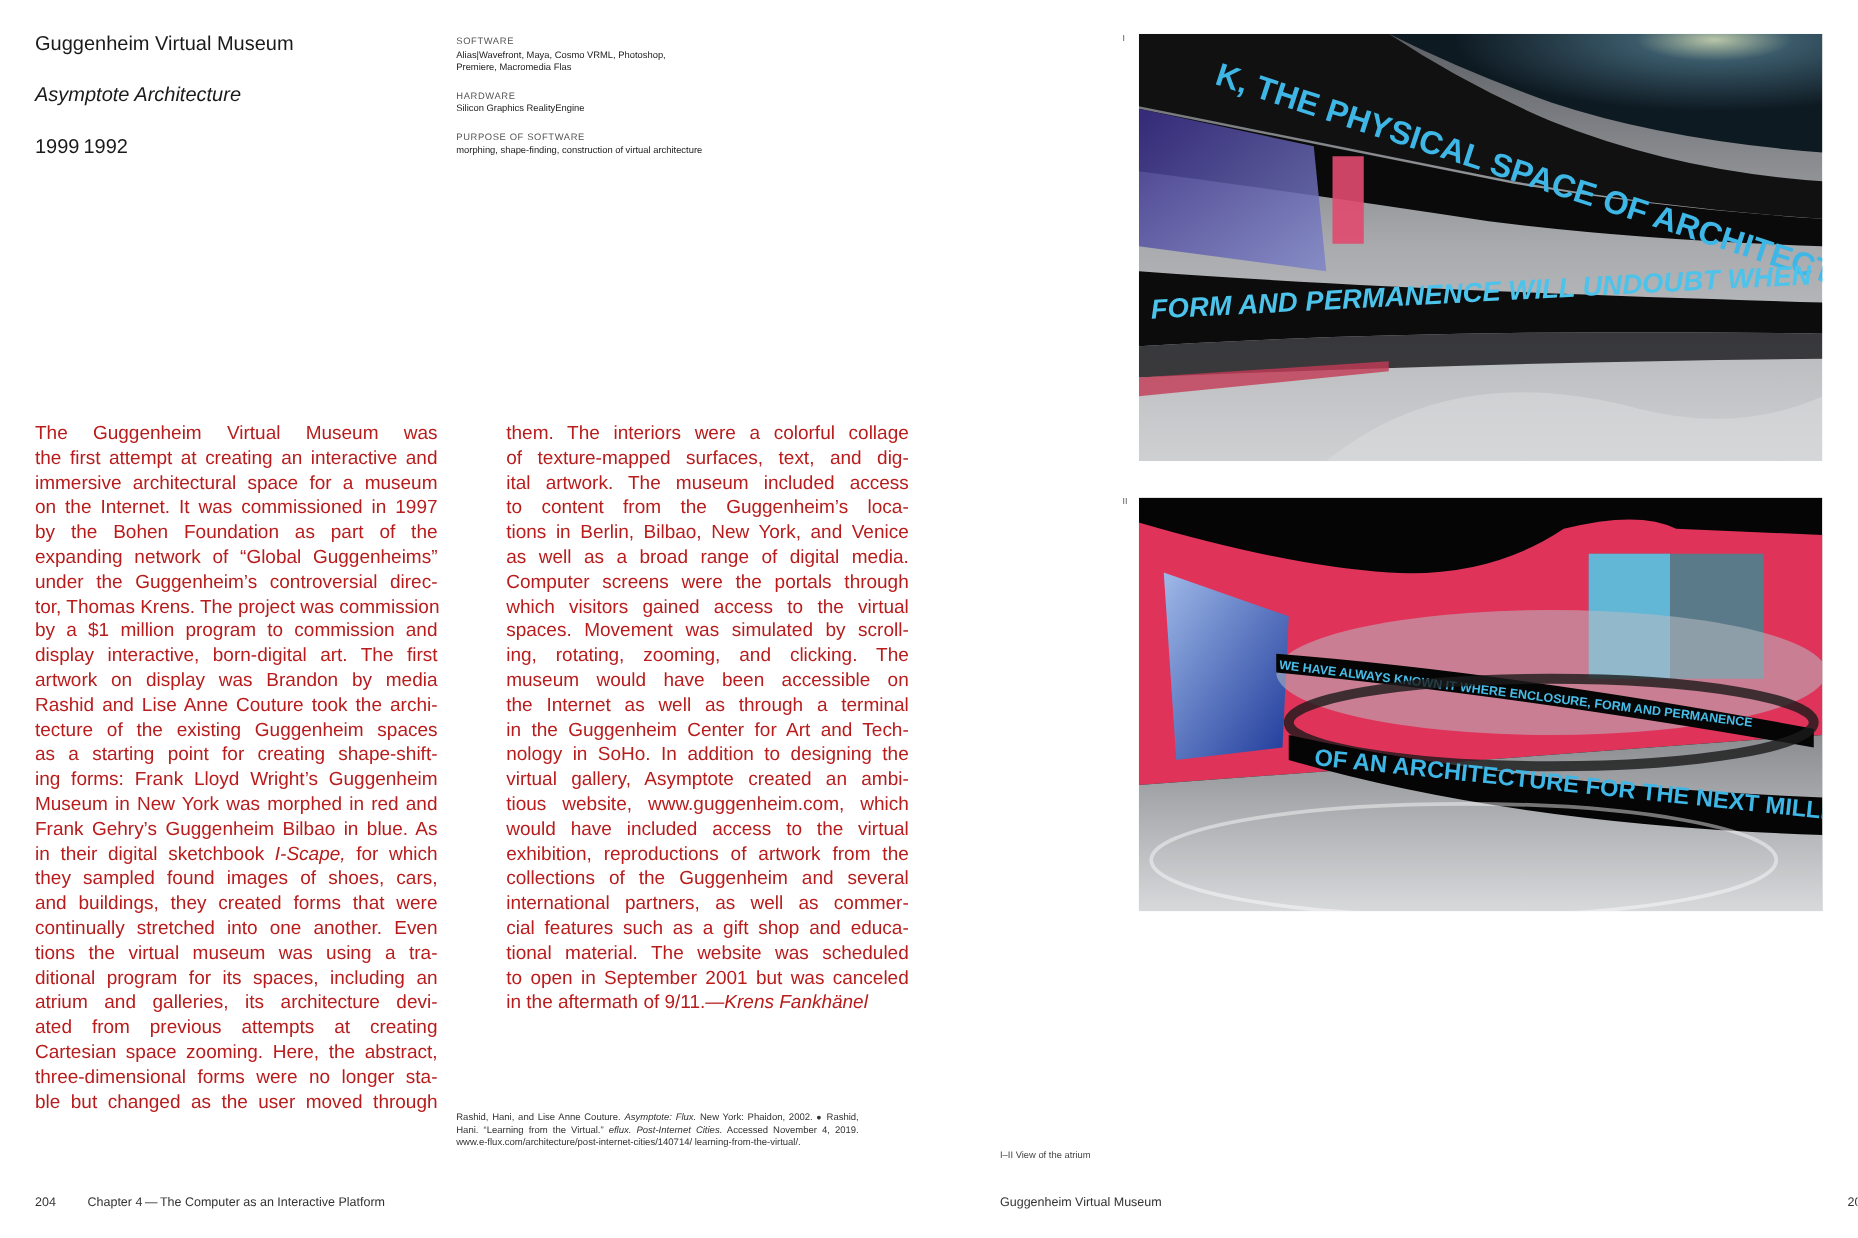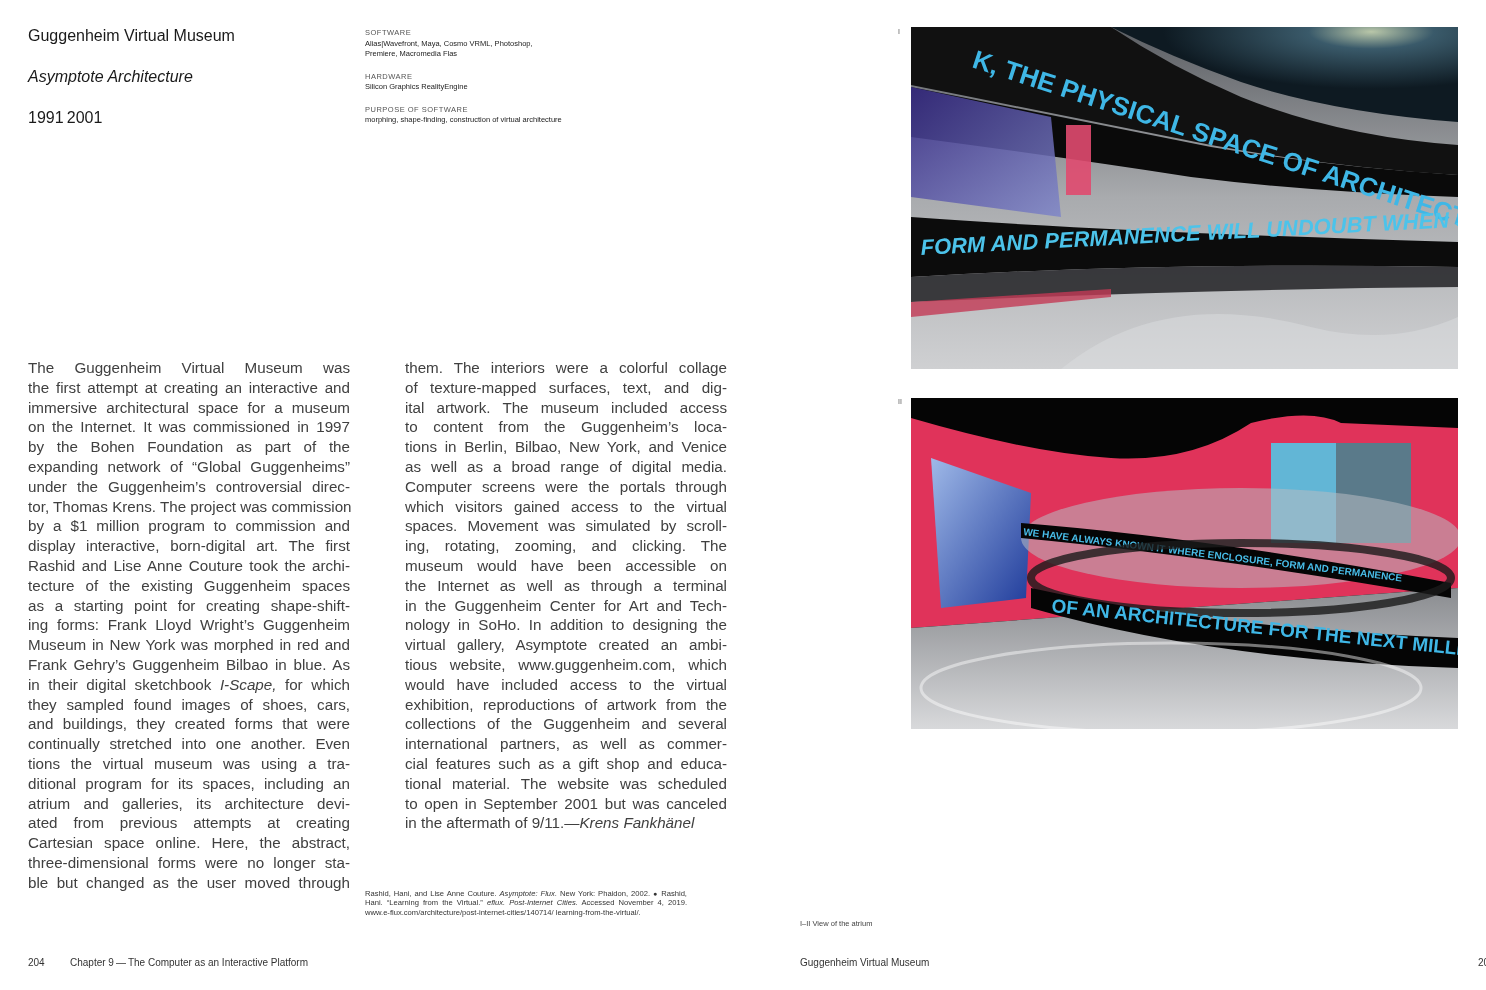--- a/index.html
+++ b/index.html
@@ -10,21 +10,21 @@
   .title-block .t { font-size: 16px; line-height: 20px; color: #1a1a1a; position: absolute; left: 0; white-space: nowrap; }
   .title-block .t1 { top: 0; }
   .title-block .t2 { top: 41px; font-style: italic; }
   .title-block .t3 { top: 82px; }
 
   .specs { position: absolute; left: 365px; top: 28px; width: 200px; font-size: 7.5px; line-height: 10.5px; color: #333; }
   .spec-group { margin-bottom: 12px; }
   .spec-head { letter-spacing: 0.5px; color: #555; }
   .spec-val { color: #222; }
 
-  .body-col { position: absolute; top: 358px; width: 322px; font-size: 15.2px; line-height: 19.8px; text-align: justify; color: #404040; }
+  .body-col { position: absolute; top: 337px; width: 322px; font-size: 15.2px; line-height: 19.8px; text-align: justify; color: #b91c1c; }
   .col1 { left: 28px; }
   .col2 { left: 364px; margin-left: 41px; }
   .body-col .line { display: block; text-align: justify; text-align-last: justify; white-space: nowrap; height: 19.8px; }
   .body-col .line.last { text-align-last: left; }
   .body-col em { font-style: italic; }
 
   .refs { position: absolute; left: 365px; top: 889px; width: 322px; font-size: 7.6px; line-height: 9.4px; color: #333; text-align: justify; }
   .refs em { font-style: italic; }
   .bullet { font-size: 7px; }
 
@@ -44,21 +44,21 @@
   .figure svg { display: block; width: 100%; height: 100%; }
   .fig-1 { top: 27px; height: 342px; }
   .fig-2 { top: 398px; height: 331px; }
 </style>
 </head>
 <body>
 
 <div class="title-block">
   <div class="t t1">Guggenheim Virtual Museum</div>
   <div class="t t2">Asymptote Architecture</div>
-  <div class="t t3">1991 2001</div>
+  <div class="t t3">1999 1992</div>
 </div>
 
 <div class="specs">
   <div class="spec-group">
     <div class="spec-head">SOFTWARE</div>
     <div class="spec-val">Alias|Wavefront, Maya, Cosmo VRML, Photoshop, Premiere, Macromedia Flas</div>
   </div>
   <div class="spec-group">
     <div class="spec-head">HARDWARE</div>
     <div class="spec-val">Silicon Graphics RealityEngine</div>
@@ -73,35 +73,36 @@
     <span class="line" style="text-align-last: justify;"><span class="indent"></span>The Guggenheim Virtual Museum was</span>
     <span class="line">the first attempt at creating an interactive and</span>
     <span class="line">immersive architectural space for a museum</span>
     <span class="line">on the Internet. It was commissioned in 1997</span>
     <span class="line">by the Bohen Foundation as part of the</span>
     <span class="line">expanding network of “Global Guggenheims”</span>
     <span class="line">under the Guggenheim’s controversial direc-</span>
     <span class="line">tor, Thomas Krens. The project was commission</span>
     <span class="line">by a $1 million program to commission and</span>
     <span class="line">display interactive, born-digital art. The first</span>
+    <span class="line">artwork on display was Brandon by media</span>
     <span class="line">Rashid and Lise Anne Couture took the archi-</span>
     <span class="line">tecture of the existing Guggenheim spaces</span>
     <span class="line">as a starting point for creating shape-shift-</span>
     <span class="line">ing forms: Frank Lloyd Wright’s Guggenheim</span>
     <span class="line">Museum in New York was morphed in red and</span>
     <span class="line">Frank Gehry’s Guggenheim Bilbao in blue. As</span>
     <span class="line">in their digital sketchbook <em>I-Scape,</em> for which</span>
     <span class="line">they sampled found images of shoes, cars,</span>
     <span class="line">and buildings, they created forms that were</span>
     <span class="line">continually stretched into one another. Even</span>
     <span class="line">tions the virtual museum was using a tra-</span>
     <span class="line">ditional program for its spaces, including an</span>
     <span class="line">atrium and galleries, its architecture devi-</span>
     <span class="line">ated from previous attempts at creating</span>
-    <span class="line">Cartesian space online. Here, the abstract,</span>
+    <span class="line">Cartesian space zooming. Here, the abstract,</span>
     <span class="line">three-dimensional forms were no longer sta-</span>
     <span class="line">ble but changed as the user moved through</span>
   </div>
 
 <div class="body-col col2" id="col2">
     <span class="line">them. The interiors were a colorful collage</span>
     <span class="line">of texture-mapped surfaces, text, and dig-</span>
     <span class="line">ital artwork. The museum included access</span>
     <span class="line">to content from the Guggenheim’s loca-</span>
     <span class="line">tions in Berlin, Bilbao, New York, and Venice</span>
@@ -124,21 +125,21 @@
     <span class="line">tional material. The website was scheduled</span>
     <span class="line">to open in September 2001 but was canceled</span>
     <span class="line last">in the aftermath of 9/11.—<em>Krens Fankhänel</em></span>
   </div>
 
 <div class="refs">
   <span><span>Rashid, Hani, and Lise Anne Couture. </span><em>Asymptote: Flux.</em><span> New York: Phaidon, 2002. </span></span><span class="bullet">●</span><span><span> Rashid, Hani. “Learning from the Virtual.” </span><em>eflux. Post-Internet Cities.</em><span> Accessed November 4, 2019. www.e-flux.com/architecture/post-internet-cities/140714/ learning-from-the-virtual/.</span></span>
 </div>
 
 <div class="footer f-pagenum-left">204</div>
-<div class="footer f-chapter">Chapter 9 — The Computer as an Interactive Platform</div>
+<div class="footer f-chapter">Chapter 4 — The Computer as an Interactive Platform</div>
 
 <div class="fig-label fig-1-label">I</div>
 <div class="figure fig-1">
   <svg viewBox="0 0 547 342" preserveAspectRatio="none">
     <defs>
       <radialGradient id="g1sky" cx="0.75" cy="0.05" r="0.6">
         <stop offset="0" stop-color="#b9c7a9"></stop>
         <stop offset="0.3" stop-color="#3a5a6a"></stop>
         <stop offset="1" stop-color="#0e1a22"></stop>
       </radialGradient>

